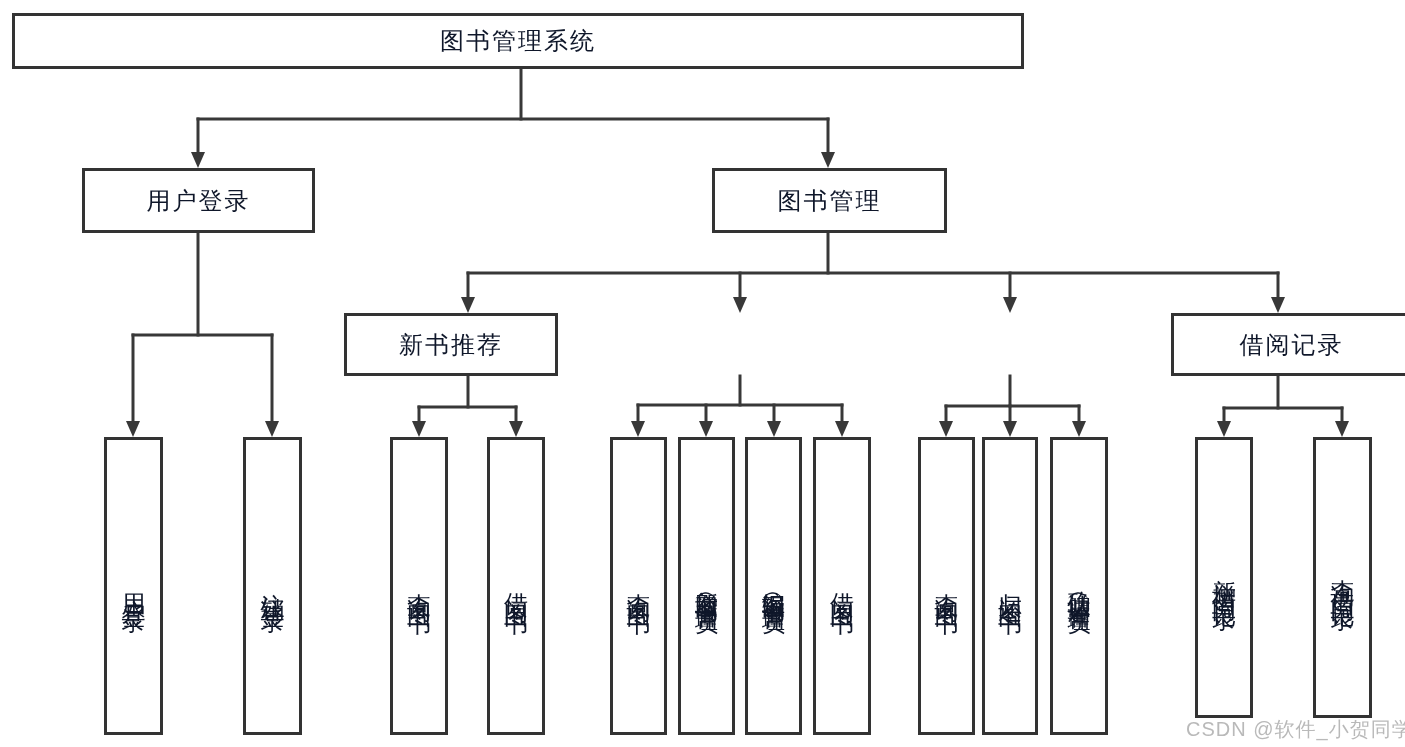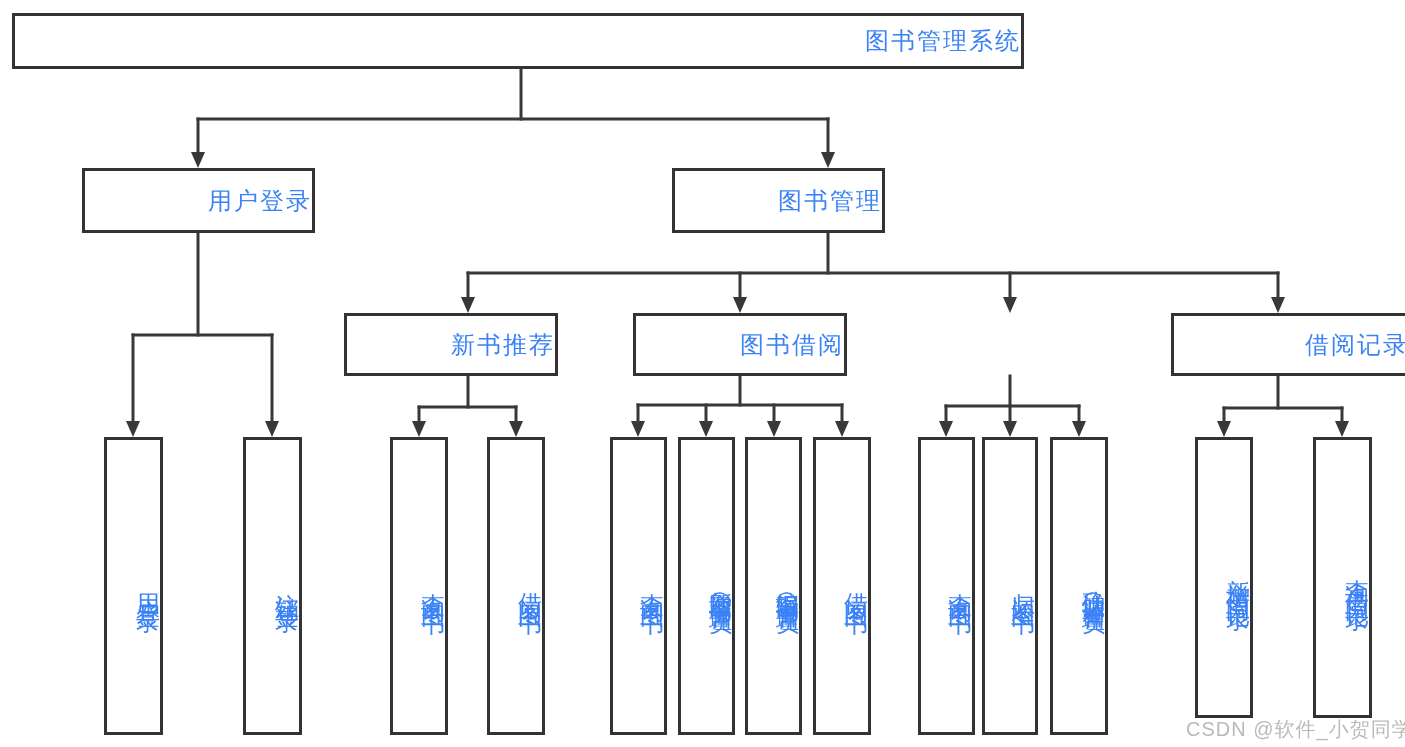--- a/index.html
+++ b/index.html
@@ -23,40 +23,40 @@
     height: 747px;
     pointer-events: none;
   }
   .node {
     position: absolute;
     box-sizing: border-box;
     border: 3px solid #333333;
     background: #ffffff;
     display: flex;
     align-items: center;
-    justify-content: flex-end;
-    color: #3b82f6;
+    justify-content: center;
+    color: #0f172a;
   }
   .h-node span {
     font-size: 24px;
     letter-spacing: 2px;
     white-space: nowrap;
   }
   .v-node span {
     writing-mode: vertical-rl;
     text-orientation: mixed;
     font-size: 24px;
     letter-spacing: 6px;
     line-height: 1;
     white-space: nowrap;
   }
   
   .root      { left: 12px;   top: 13px;  width: 1012px; height: 56px; }
   .n-user    { left: 82px;   top: 168px; width: 233px;  height: 65px; }
-  .n-mgmt    { left: 672px;  top: 168px; width: 213px;  height: 65px; }
+  .n-mgmt    { left: 712px;  top: 168px; width: 235px;  height: 65px; }
   .n-newbook { left: 344px;  top: 313px; width: 214px;  height: 63px; }
   .n-borrow  { left: 633px;  top: 313px; width: 214px;  height: 63px; }
   .n-current { left: 903px;  top: 313px; width: 215px;  height: 63px; }
   .n-record  { left: 1171px; top: 313px; width: 241px;  height: 63px; }
   
   .ul1 { left: 104px;  top: 437px; width: 59px; height: 298px; }
   .ul2 { left: 243px;  top: 437px; width: 59px; height: 298px; }
   .nb1 { left: 390px;  top: 437px; width: 58px; height: 298px; }
   .nb2 { left: 487px;  top: 437px; width: 58px; height: 298px; }
   .br1 { left: 610px;  top: 437px; width: 57px; height: 298px; }
@@ -169,23 +169,20 @@
   <div class="node h-node n-user">
     <span>用户登录</span>
   </div>
   <div class="node h-node n-mgmt">
     <span>图书管理</span>
   </div>
 
   <div class="node h-node n-newbook">
     <span>新书推荐</span>
   </div>
-  <div class="node h-node n-borrow">
-    <span>图书借阅</span>
-  </div>
   <div class="node h-node n-record">
     <span>借阅记录</span>
   </div>
 
   <div class="node v-node ul1">
     <span>用户登录</span>
   </div>
   <div class="node v-node ul2">
     <span>注销登录</span>
   </div>

